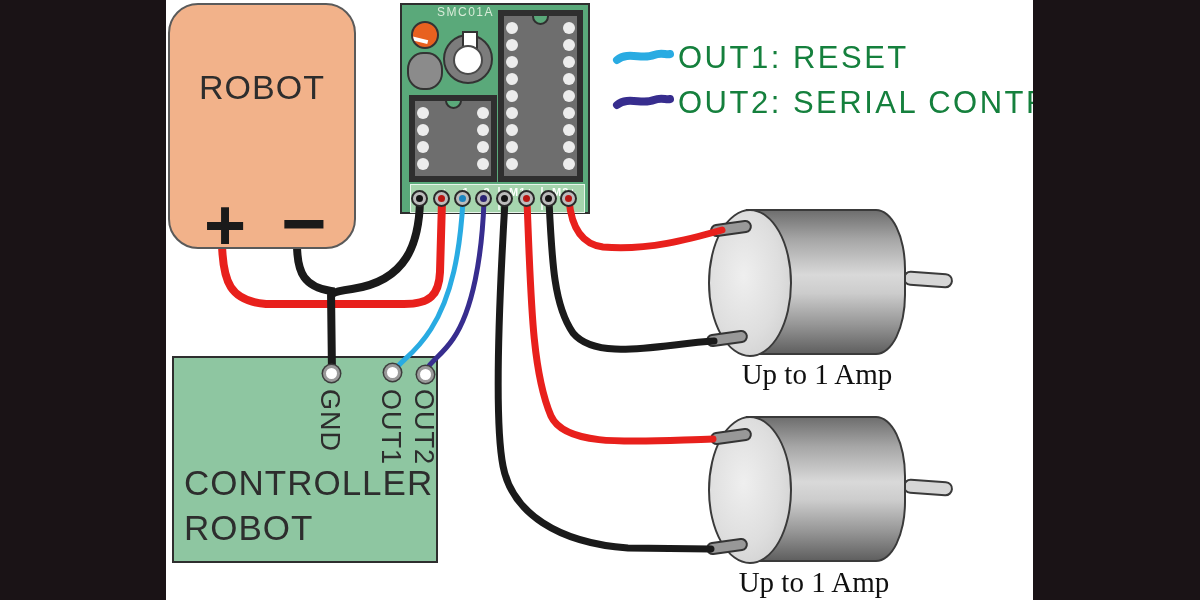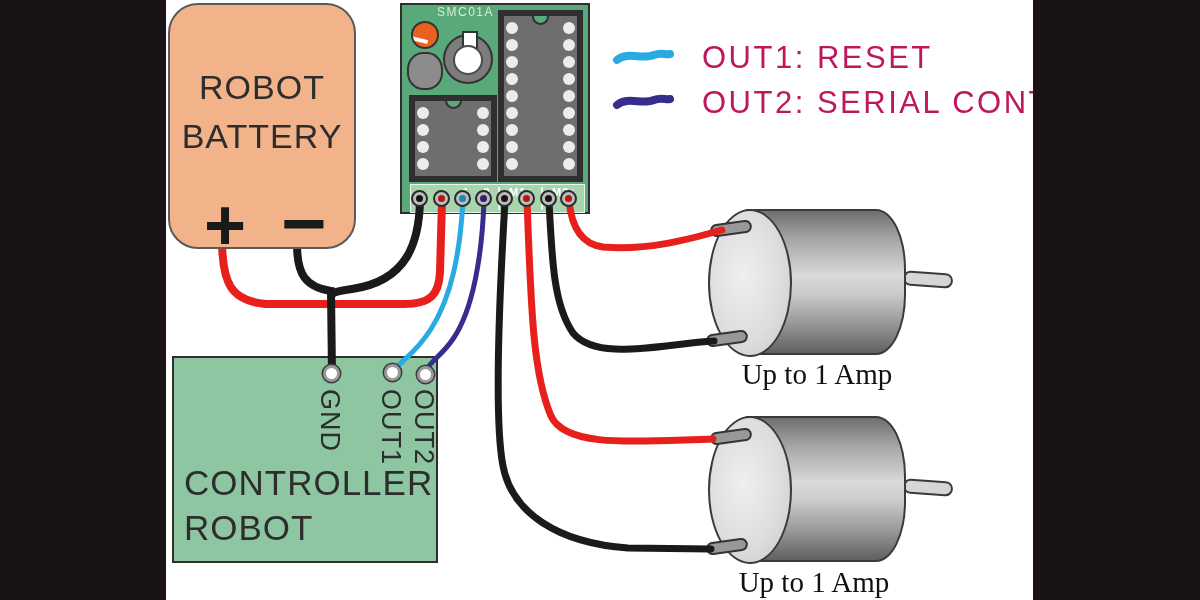--- a/index.html
+++ b/index.html
@@ -70,33 +70,32 @@
       background:radial-gradient(ellipse at 42% 45%,#efefef 0%,#dedede 55%,#c9c9c9 100%);
       border:2px solid #3a3a3a;}
   .motor-shaft{position:absolute;width:50px;height:15px;z-index:9;box-sizing:border-box;
       background:#d6d6d6;border:2px solid #3a3a3a;border-radius:8px;transform:rotate(4deg);}
   .motor-tab{position:absolute;width:42px;height:13px;z-index:15;box-sizing:border-box;
       background:#989898;border:2px solid #343434;border-radius:7px;transform:rotate(-8deg);}
   .motor-label{position:absolute;width:240px;text-align:center;z-index:10;
       font-family:"Liberation Serif",serif;font-size:29px;color:#101010;}
 
   
-  .legend-label{position:absolute;font-size:31px;letter-spacing:2.5px;color:#be185d;z-index:10;white-space:nowrap;margin-left:24px;}
+  .legend-label{position:absolute;font-size:31px;letter-spacing:2.5px;color:#15803d;z-index:10;white-space:nowrap;}
 
   svg.wires{position:absolute;left:0;top:0;z-index:20;pointer-events:none;}
 </style>
 </head>
 <body>
 
 <div class="stage">
 
   <div class="battery">
     <div class="battery-title">
       <div>ROBOT</div>
-      <div>BATTERY</div>
     </div>
     <span class="batt-sign batt-plus">+</span>
     <span class="batt-sign batt-minus">−</span>
   </div>
 
   <div class="pcb">
     <div class="pcb-name">SMC01A</div>
     <div class="cap"></div>
     <div class="led"></div>
     <div class="trimpot">

